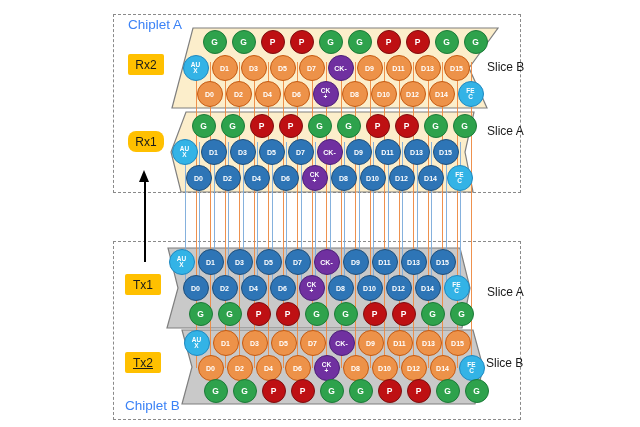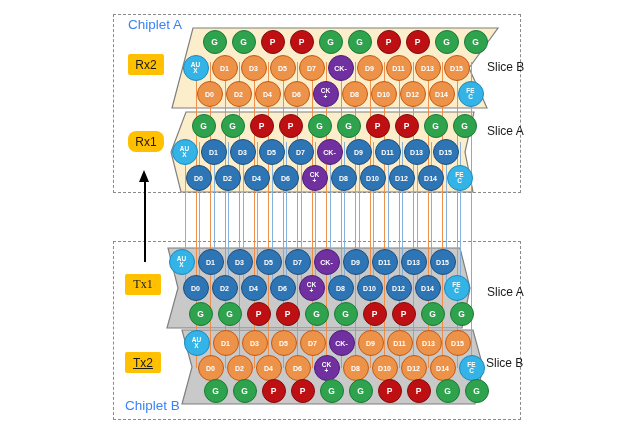--- a/index.html
+++ b/index.html
@@ -14,21 +14,21 @@
   .chip-label { position:absolute; z-index:4; font-size:13.5px; font-weight:400; color:#3b82f6; }
   #chipA-label { left:128px; top:17px; }
   #chipB-label { left:125px; top:398px; }
 
   
   .tag { position:absolute; z-index:4; width:36px; height:21px; background:var(--tag-bg);
          border-radius:2px; display:flex; align-items:center; justify-content:center;
          font-size:12px; color:#1a1a1a; }
   #tag-rx2 { left:128px; top:54px;text-align:center; }
   #tag-rx1 { left:128px; top:131px;border-radius:8px; }
-  #tag-tx1 { left:125px; top:274px;font-family:Liberation Serif, serif; }
+  #tag-tx1 { left:125px; top:274px; }
   #tag-tx2 { left:125px; top:352px;text-decoration:underline; }
 
   
   .slice-side-label { position:absolute; z-index:4; font-size:12px; color:#1a1a1a;text-align:center; }
   #sl-rx2 { left:487px; top:60px; }
   #sl-rx1 { left:487px; top:124px; }
   #sl-tx1 { left:487px; top:285px; }
   #sl-tx2 { left:486px; top:356px; }
 
   

